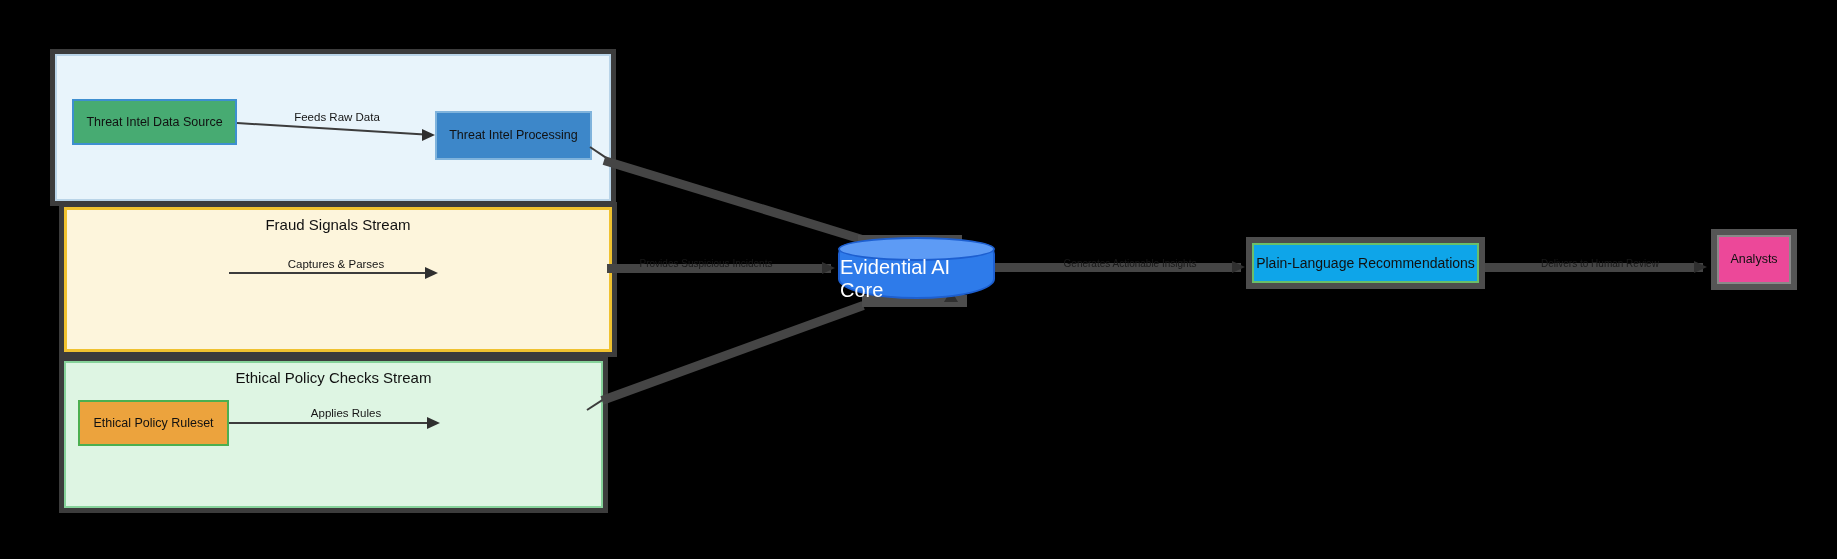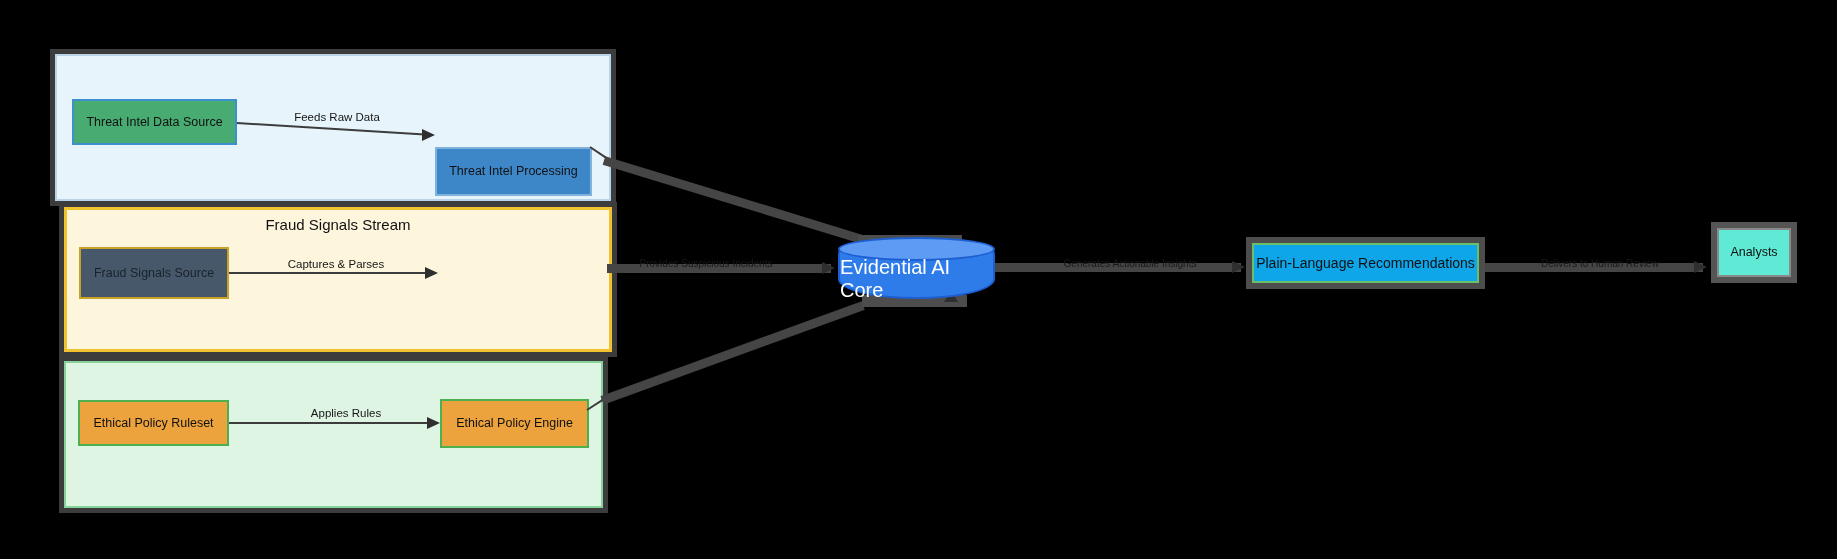--- a/index.html
+++ b/index.html
@@ -10,21 +10,21 @@
   
   .cluster{position:absolute;box-shadow:0 0 0 5px #3c3c3c;}
   .cluster-threat{left:55px;top:54px;width:552px;height:143px;background:#e8f4fb;border:2px solid #b9d4e8;}
   .cluster-fraud{left:64px;top:207px;width:542px;height:139px;background:#fdf5dc;border:3px solid #f0c230;}
   .cluster-ethical{left:64px;top:361px;width:535px;height:143px;background:#def5e3;border:2px solid #86d29a;}
   .cluster-title{position:absolute;left:0;right:0;top:6px;text-align:center;font-size:15px;color:#111;}
   
   .node{position:absolute;display:flex;align-items:center;justify-content:center;
         text-align:center;font-size:12.5px;line-height:1.15;color:#111;box-sizing:border-box;}
   .n-tids{left:15px;top:43px;width:165px;height:46px;background:#47ab72;border:2px solid #3e8fd0;}
-  .n-tip {left:378px;top:55px;width:157px;height:49px;background:#3d87c9;border:2px solid #7fb3dc;margin-top:36px;}
+  .n-tip {left:378px;top:55px;width:157px;height:49px;background:#3d87c9;border:2px solid #7fb3dc;}
   .n-fss {left:12px;top:37px;width:150px;height:52px;background:#47586a;border:2px solid #c9a227;color:#18222c;}
   .n-fsa {left:371px;top:39px;width:154px;height:49px;background:#3a96d2;border:2px solid #d4a017;}
   .n-epr {left:12px;top:37px;width:151px;height:46px;background:#eca33d;border:2px solid #4caf50;}
   .n-epe {left:374px;top:36px;width:149px;height:49px;background:#eca33d;border:2px solid #4caf50;}
   
   .thin-edge{position:absolute;height:2px;background:#3c3c3c;transform-origin:0 50%;}
   .arrow-r{position:absolute;width:0;height:0;border-top:6px solid transparent;border-bottom:6px solid transparent;border-left:13px solid #2f2f2f;}
   .inner-label{position:absolute;text-align:center;font-size:11.5px;color:#151515;}
   
   .thick-edge{position:absolute;height:9px;background:#454545;transform-origin:0 50%;}
@@ -35,21 +35,21 @@
   
   .core{position:absolute;left:838px;top:244px;width:153px;height:51px;background:#2e7bea;
         border:2px solid #1d5fd0;border-radius:10px 10px 50% 50% / 10px 10px 20px 20px;
         display:flex;align-items:center;justify-content:center;z-index:2;}
   .core .ellipse{position:absolute;left:-2px;right:-2px;top:-9px;height:20px;background:#5d9bf5;
         border:2px solid #1d5fd0;border-radius:50%;}
   .core .core-label{position:relative;z-index:2;color:#fff;font-size:20px;padding-top:15px;}
   
   .n-rec{left:1252px;top:243px;width:227px;height:40px;background:#0ea5e9;border:2px solid #6abf69;
          box-shadow:0 0 0 6px #4d4d4d;font-size:14px;z-index:2;}
-  .n-analysts{left:1717px;top:228px;width:74px;height:49px;background:#5eead4;border:2px solid #8a8a8a;
+  .n-analysts{left:1717px;top:235px;width:74px;height:49px;background:#ec4899;border:2px solid #8a8a8a;
          box-shadow:0 0 0 6px #555;z-index:2;}
 </style>
 </head>
 <body>
 
 <div class="canvas">
 
   <div class="cluster cluster-threat">
     <div class="node n-tids">
       <span>Threat Intel Data Source</span>
@@ -57,38 +57,33 @@
     <div class="thin-edge" style="left:180px;top:66px;width:188px;transform:rotate(3.5deg);"></div>
     <div class="arrow-r" style="left:365px;top:73px;"></div>
     <div class="inner-label" style="left:200px;top:55px;width:160px;">Feeds Raw Data</div>
     <div class="node n-tip">
       <span>Threat Intel Processing</span>
     </div>
   </div>
 
   <div class="cluster cluster-fraud">
     <div class="cluster-title">Fraud Signals Stream</div>
-    <div class="node n-fss">
-      <span>Fraud Signals Source</span>
-    </div>
     <div class="thin-edge" style="left:162px;top:62px;width:197px;"></div>
     <div class="arrow-r" style="left:358px;top:57px;"></div>
     <div class="inner-label" style="left:189px;top:48px;width:160px;">Captures &amp; Parses</div>
   </div>
 
   <div class="cluster cluster-ethical">
+    <div class="cluster-title">Ethical Policy Checks Stream</div>
     <div class="node n-epr">
       <span>Ethical Policy Ruleset</span>
     </div>
     <div class="thin-edge" style="left:163px;top:59px;width:199px;"></div>
     <div class="arrow-r" style="left:361px;top:54px;"></div>
     <div class="inner-label" style="left:200px;top:44px;width:160px;">Applies Rules</div>
-    <div class="node n-epe">
-      <span>Ethical Policy Engine</span>
-    </div>
   </div>
 
   <div class="thin-edge" style="left:590px;top:146px;width:20px;transform:rotate(34deg);"></div>
   <div class="thin-edge" style="left:587px;top:409px;width:20px;transform:rotate(-33deg);"></div>
 
   <div class="thick-edge" style="left:604px;top:156px;width:270px;transform:rotate(17deg);"></div>
   <div class="bar" style="left:858px;top:235px;width:104px;"></div>
   <div class="arrow-down" style="left:941px;top:240px;"></div>
 
   <div class="thick-edge" style="left:607px;top:264px;width:224px;"></div>

